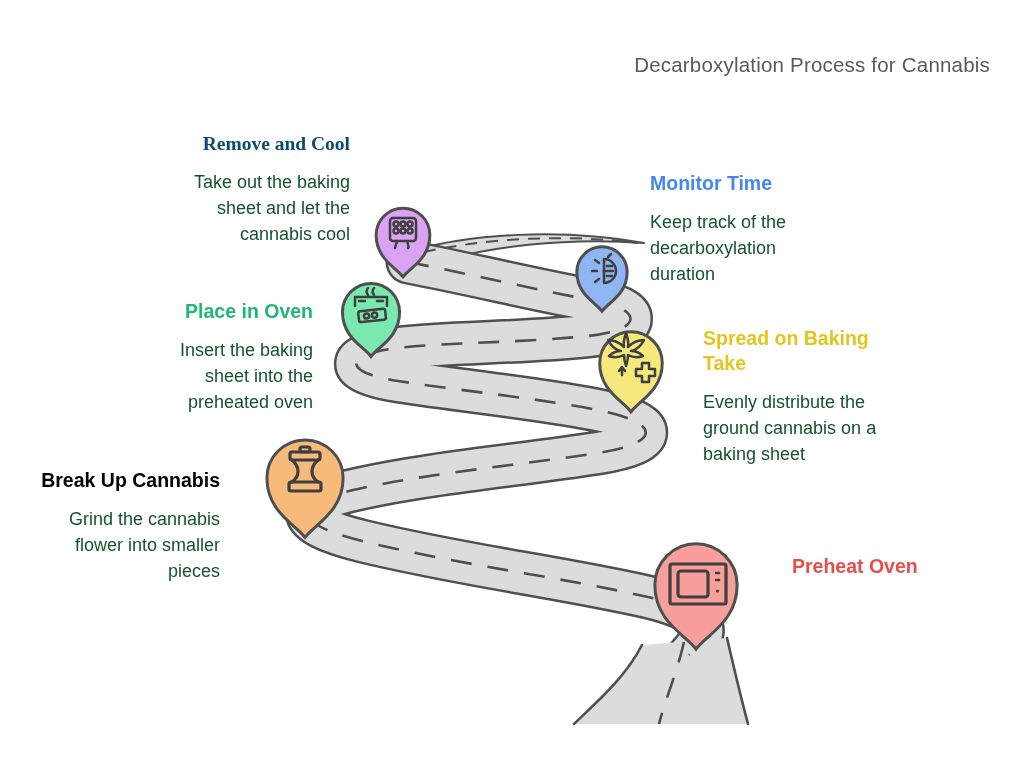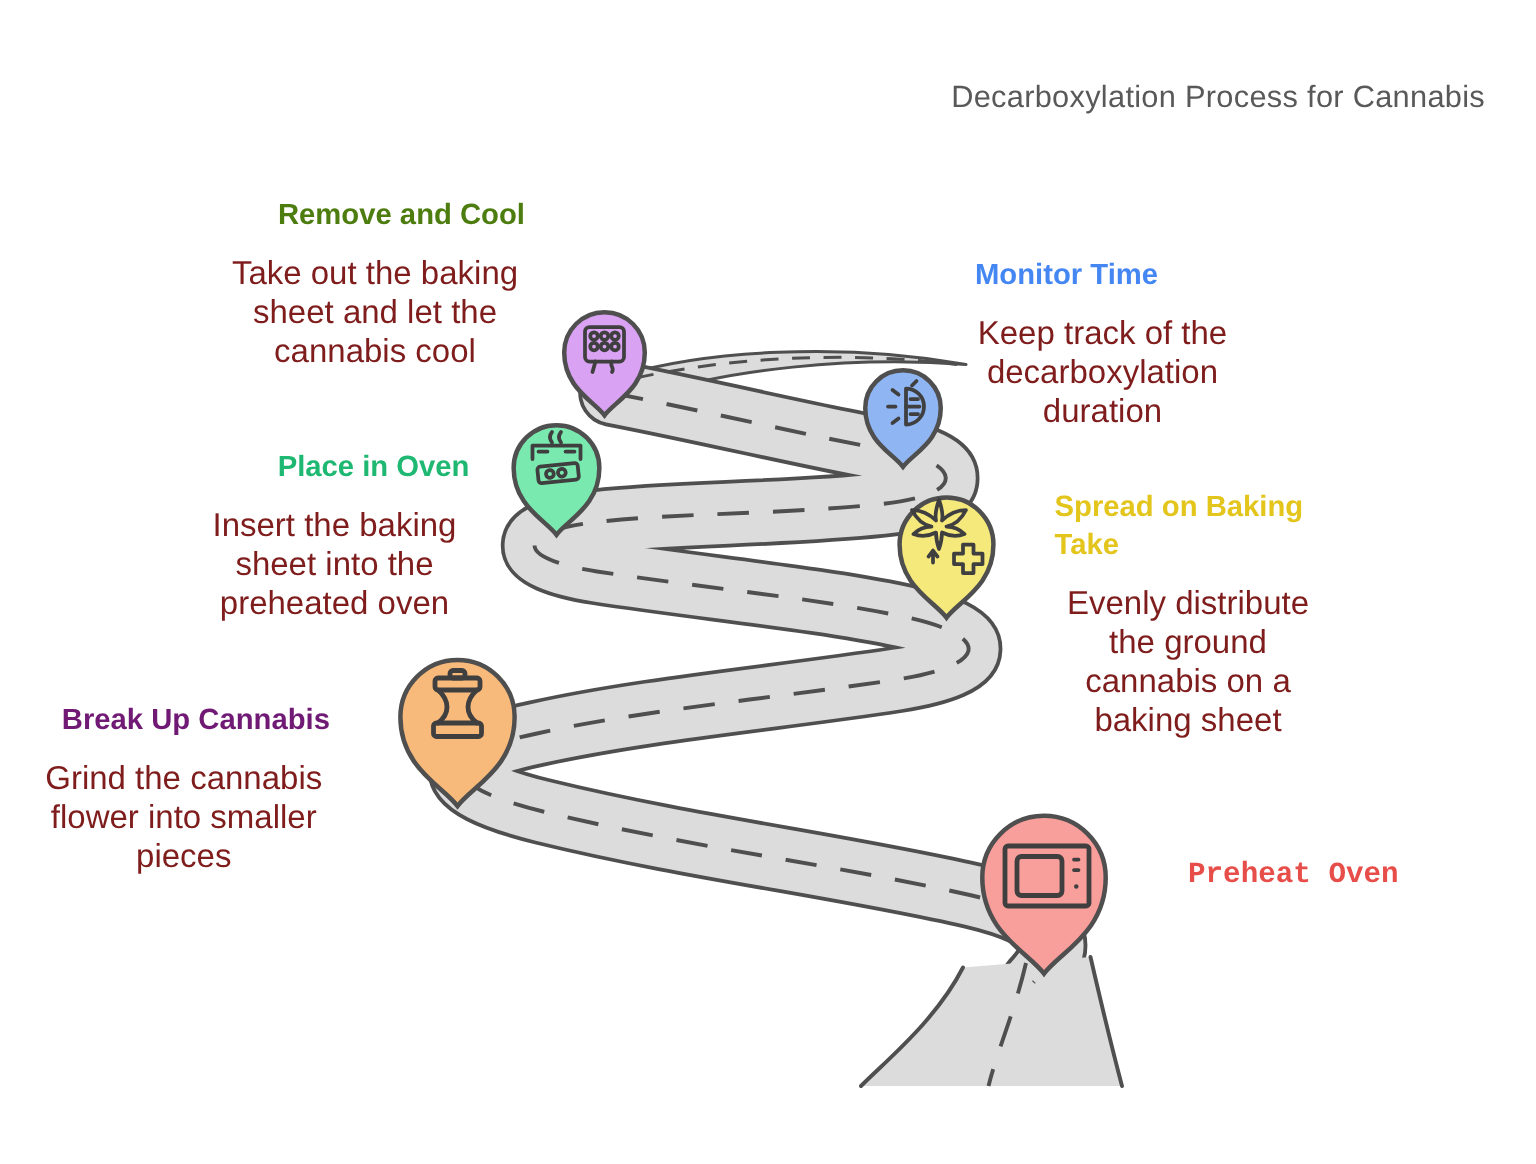--- a/index.html
+++ b/index.html
@@ -16,30 +16,30 @@
     text-align:right;
     font-size:20.5px;color:#595959;letter-spacing:.2px;
   }
   .step{position:absolute;}
   .step h3{
     margin:0 0 13px 0;
     font-size:19.5px;font-weight:700;line-height:25px;
   }
   .step p{
     margin:0;
-    font-size:22px;line-height:26px;color:#7f1d1d;text-align:center;
+    font-size:18px;line-height:26px;color:#14532d;
   }
   .align-right{text-align:right;}
   
   .step-remove  {right:674px;top:131px;width:200px;}
   .step-monitor {left:650px;top:171px;width:170px;}
   .step-place   {right:711px;top:299px;width:180px;}
   .step-spread  {left:703px;top:326px;width:178px;}
   .step-break   {right:804px;top:468px;width:195px;}
-  .step-preheat {left:792px;top:571px;width:205px;font-family:Liberation Mono, monospace;}
+  .step-preheat {left:792px;top:554px;width:205px;}
   
   .road-outline{fill:none;stroke:#4f4f4f;stroke-width:45;stroke-linecap:round;}
   .road-fill{fill:none;stroke:#dcdcdc;stroke-width:40;stroke-linecap:round;}
   .road-edge{fill:none;stroke:#4f4f4f;stroke-width:2.6;stroke-linecap:round;}
   .road-bottom{fill:#dcdcdc;stroke:none;}
   .road-dash{fill:none;stroke:#4f4f4f;stroke-width:2.6;stroke-dasharray:21 16;stroke-linecap:butt;}
   .road-dash-small{fill:none;stroke:#4f4f4f;stroke-width:2;stroke-dasharray:12 9;}
   .curl{fill:#dcdcdc;stroke:#4f4f4f;stroke-width:2;stroke-linejoin:round;}
   .pin{stroke:#4f4f4f;stroke-width:3;vector-effect:non-scaling-stroke;}
   .ic{fill:none;stroke:#3f3f3f;stroke-width:2.5;stroke-linecap:round;stroke-linejoin:round;}
@@ -143,41 +143,41 @@
       <rect class="ic-thick" x="-28" y="-20" width="56" height="40" rx="2"></rect>
       <rect class="ic-thick" x="-20" y="-13" width="30" height="26" rx="3"></rect>
       <path class="ic" d="M18,-11 h3 M18,-4 h3" stroke-width="2.6"></path>
       <circle cx="19.5" cy="7" r="1.5" fill="#3f3f3f" stroke="none"></circle>
     </g>
   </svg>
 
   <div class="page-title">Decarboxylation Process for Cannabis</div>
 
   <div class="step step-remove align-right">
-    <h3 style="color: #4d7c0f;">Remove and Cool</h3>
+    <h3 style="color: #0c4a6e; font-family: Liberation Serif, serif;">Remove and Cool</h3>
     <p>Take out the baking sheet and let the cannabis cool</p>
   </div>
 
   <div class="step step-monitor">
     <h3 style="color: rgb(68, 134, 242);">Monitor Time</h3>
     <p>Keep track of the decarboxylation duration</p>
   </div>
 
   <div class="step step-place align-right">
     <h3 style="color: rgb(30, 184, 114);">Place in Oven</h3>
     <p>Insert the baking sheet into the preheated oven</p>
   </div>
 
   <div class="step step-spread">
     <h3 style="color: rgb(227, 197, 28);">Spread on Baking Take</h3>
     <p>Evenly distribute the ground cannabis on a baking sheet</p>
   </div>
 
   <div class="step step-break align-right">
-    <h3 style="color: #701a75;">Break Up Cannabis</h3>
+    <h3 style="color: #000000;">Break Up Cannabis</h3>
     <p>Grind the cannabis flower into smaller pieces</p>
   </div>
 
   <div class="step step-preheat">
     <h3 style="color: rgb(232, 78, 73);">Preheat Oven</h3>
   </div>
 
 </div>
 
 </body></html>

